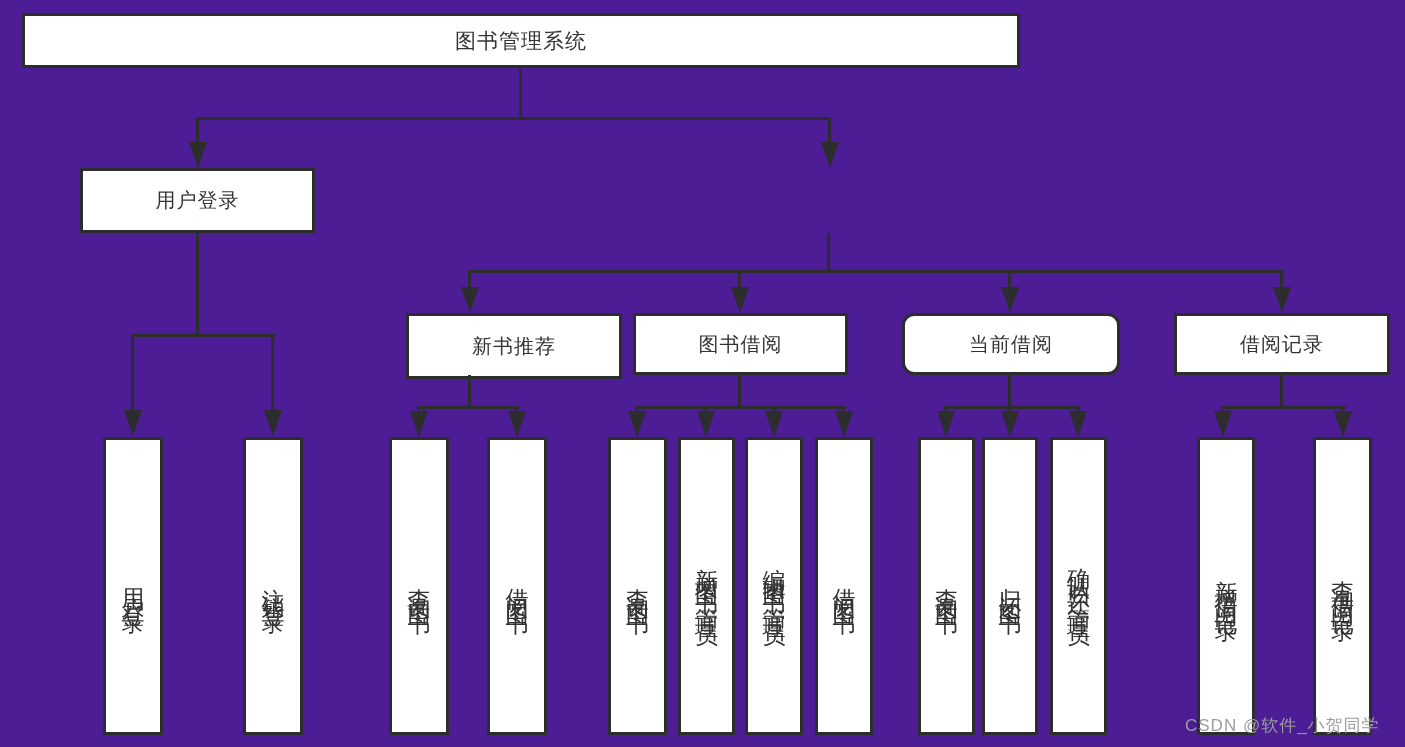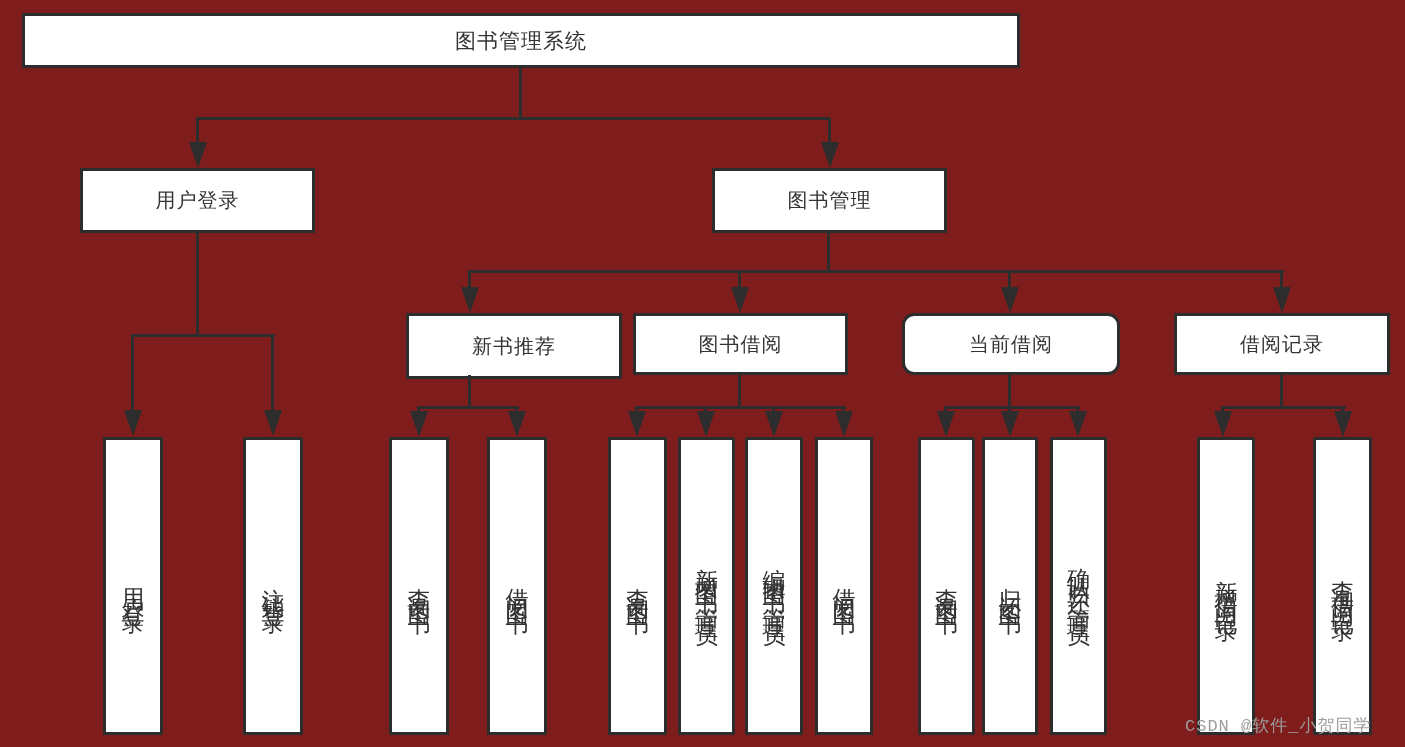--- a/index.html
+++ b/index.html
@@ -1,17 +1,17 @@
 <!DOCTYPE html>
 <html><head>
 <meta charset="utf-8">
 <style>
   html,body{margin:0;padding:0;background:#fff;}
   #canvas{
-    position:relative;width:1405px;height:747px;background:#7f1d1d;
+    position:relative;width:1405px;height:747px;background:#4c1d95;
     font-family:"Liberation Sans",sans-serif;overflow:hidden;
   }
   .box{
     position:absolute;box-sizing:border-box;border:3px solid #2d2d2d;background:#fff;
     display:flex;align-items:center;justify-content:center;
     color:#333;font-size:20px;letter-spacing:1px;
   }
   .vbox{
     position:absolute;box-sizing:border-box;border:3px solid #2d2d2d;background:#fff;
     display:flex;align-items:center;justify-content:center;
@@ -23,21 +23,21 @@
   }
   .v{position:absolute;width:3px;background:#2d2d2d;}
   .h{position:absolute;height:3px;background:#2d2d2d;}
   .arr{
     position:absolute;width:0;height:0;
     border-left:9px solid transparent;border-right:9px solid transparent;
     border-top:26px solid #2d2d2d;
   }
   .watermark{
     position:absolute;left:1185px;top:714px;
-    font-size:17px;color:#9d9d9d;letter-spacing:1px;white-space:nowrap;font-family:Liberation Mono, monospace;
+    font-size:17px;color:#9d9d9d;letter-spacing:1px;white-space:nowrap;
   }
   .title{font-size:21px;}
 </style>
 </head>
 <body>
 
 <div id="canvas">
 
   <div class="box title" style="left:22px;top:13px;width:998px;height:55px;">
     <span>图书管理系统</span>
@@ -45,23 +45,20 @@
 
   <div class="v" style="left:519px;top:68px;height:51px;"></div>
   <div class="h" style="left:196px;top:117px;width:635px;"></div>
   <div class="v" style="left:196px;top:117px;height:27px;"></div>
   <div class="arr" style="left:189px;top:142px;"></div>
   <div class="v" style="left:828px;top:117px;height:27px;"></div>
   <div class="arr" style="left:821px;top:142px;"></div>
 
   <div class="box" style="left:80px;top:168px;width:235px;height:65px;">
     <span>用户登录</span>
-  </div>
-  <div class="box" style="left:712px;top:168px;width:235px;height:65px;">
-    <span>图书管理</span>
   </div>
 
   <div class="v" style="left:196px;top:233px;height:104px;"></div>
   <div class="h" style="left:131px;top:334px;width:144px;"></div>
   <div class="v" style="left:131px;top:334px;height:78px;"></div>
   <div class="arr" style="left:124px;top:410px;"></div>
   <div class="v" style="left:271px;top:334px;height:78px;"></div>
   <div class="arr" style="left:264px;top:410px;"></div>
 
   <div class="v" style="left:827px;top:233px;height:40px;"></div>

